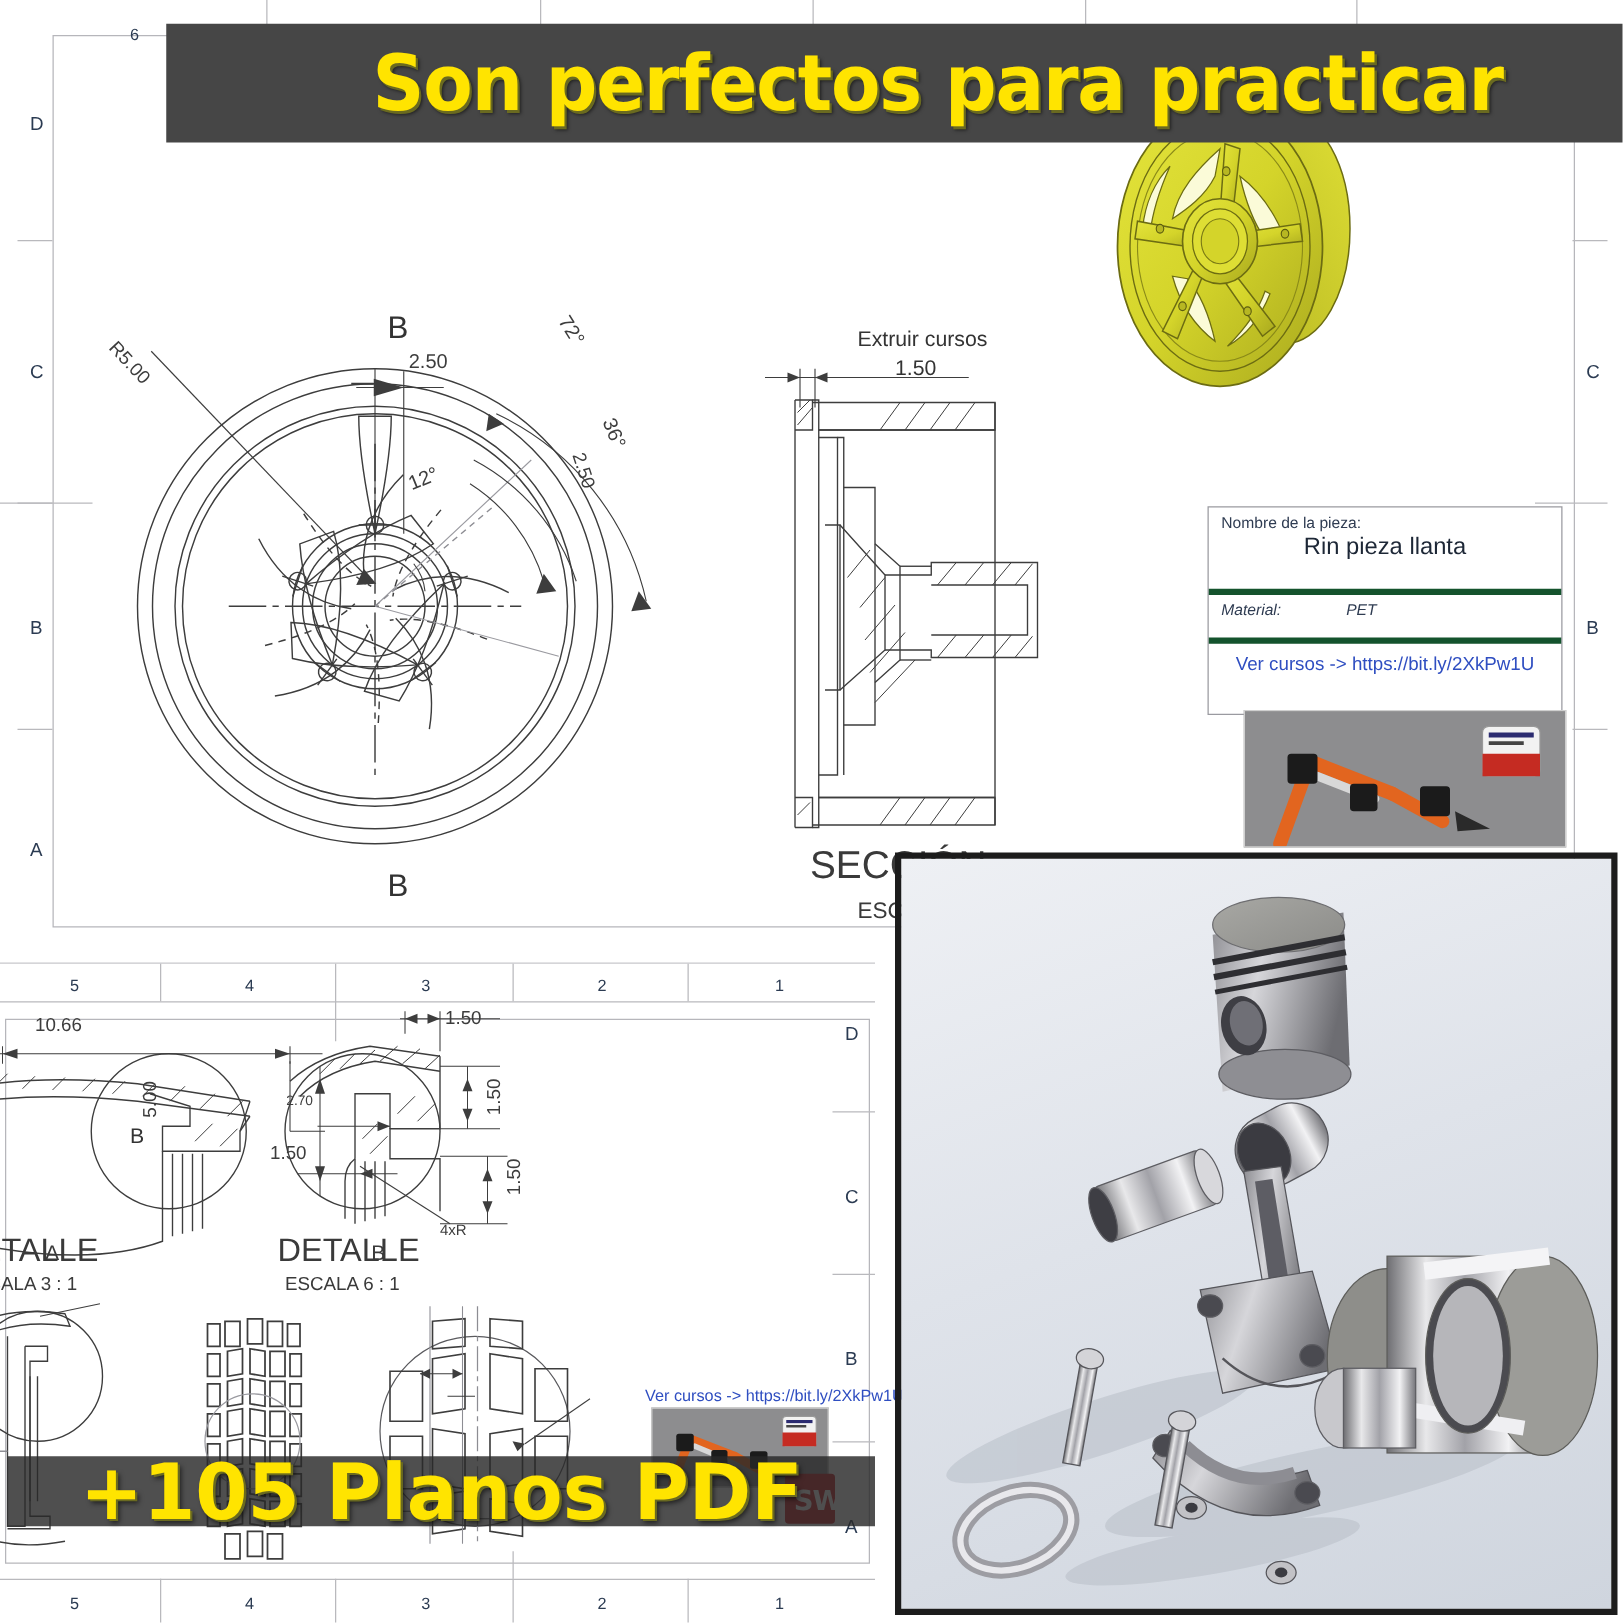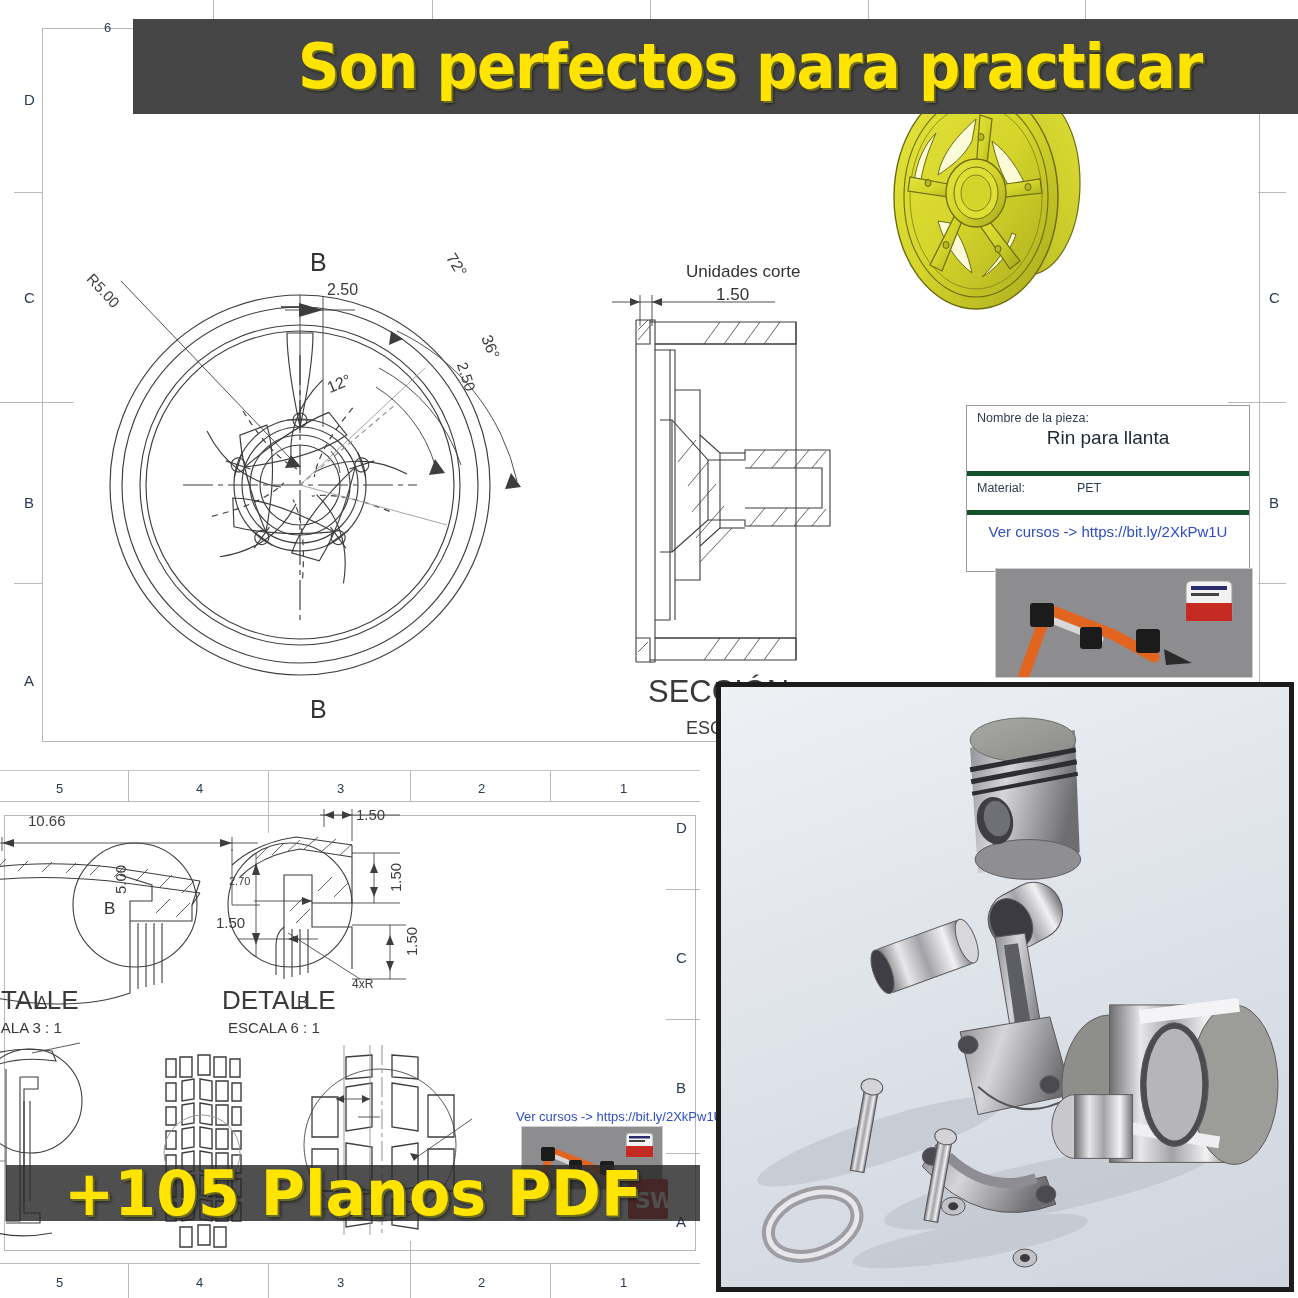--- a/index.html
+++ b/index.html
@@ -260,21 +260,21 @@
           <path d="M38 50 L50 36"></path>
         <path d="M38 362 L48 352"></path>
       </g>
     </g>
     <g fill="#3d3d3d">
       <polygon points="40,12 30,8 30,16"></polygon>
       <polygon points="52,12 62,8 62,16"></polygon>
     </g>
   </svg>
 
-  <div class="dim-text med" style="left:686px;top:262px;">Unidades corte</div>
+  <div class="dim-text med" style="left:686px;top:262px;">Extruir cursos</div>
   <div class="dim-text med" style="left:716px;top:285px;">1.50</div>
 
   <div class="dim-text" style="left:648px;top:674px;font-size:31px;color:#3a3a3a;">SECCIÓN</div>
   <div class="dim-text" style="left:686px;top:718px;font-size:18px;color:#3a3a3a;">ESCALA</div>
 
   <svg id="rim3d" viewBox="0 0 230 250">
     <defs>
       <linearGradient id="rimg" x1="0" y1="0" x2="1" y2="1">
         <stop offset="0" stop-color="#e4e43c"></stop>
           <stop offset="0.5" stop-color="#d4d42a"></stop>
@@ -319,23 +319,23 @@
       <ellipse cx="148" cy="112" rx="3" ry="3.5"></ellipse>
       <ellipse cx="118" cy="174" rx="3" ry="3.5"></ellipse>
       <ellipse cx="66" cy="170" rx="3" ry="3.5"></ellipse>
       <ellipse cx="48" cy="108" rx="3" ry="3.5"></ellipse>
     </g>
   </svg>
 
   <div id="titleblock">
     <div class="tb-row tb-pad" style="height:55px;">
       <div class="tb-lbl">Nombre de la pieza:</div>
-      <div class="tb-val" style="text-align:center;margin-top:2px;">Rin para llanta</div>
+      <div class="tb-val" style="text-align:center;margin-top:2px;">Rin pieza llanta</div>
     </div>
-    <div class="tb-row tb-pad" style="height:24px;display:flex;gap:52px;">
+    <div class="tb-row tb-pad" style="height:24px;display:flex;gap:52px;font-style:italic;">
       <div class="tb-lbl">Material:</div>
       <div class="tb-lbl">PET</div>
     </div>
     <div style="height:32px;display:flex;align-items:center;justify-content:center;">
       <a class="link" href="#" style="text-decoration:none;">Ver cursos -&gt; https://bit.ly/2XkPw1U</a>
     </div>
   </div>
 
   <div id="robotphoto">
     <svg width="256" height="108" viewBox="0 0 256 108">

